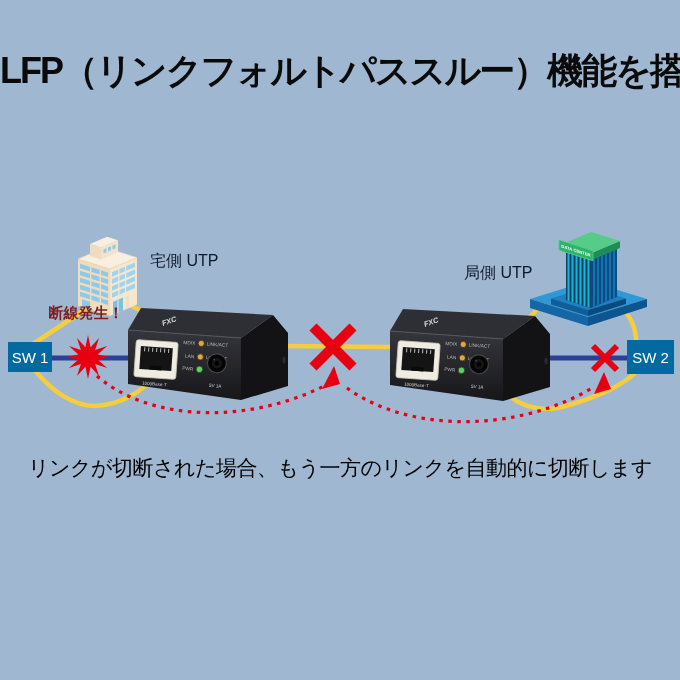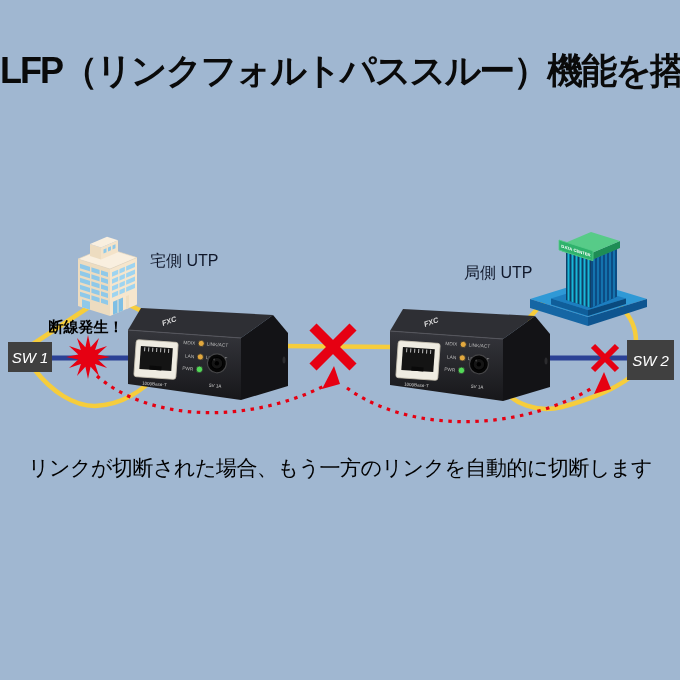--- a/index.html
+++ b/index.html
@@ -12,29 +12,29 @@
   .title{
     left:0;right:0;top:47px;text-align:center;white-space:nowrap;
     font-size:36px;font-weight:900;color:#0a0a0a;letter-spacing:-2px;
   }
   .caption{
     left:0;right:0;top:454px;text-align:center;white-space:nowrap;
     font-size:21px;font-weight:500;color:#000000;letter-spacing:-0.5px;
   }
   .utp-label{font-size:16px;color:#0f172a;white-space:nowrap;}
   .alert{
-    left:34px;top:318px;width:104px;text-align:center;white-space:nowrap;
-    font-size:15px;font-weight:800;color:#000000;
+    left:34px;top:304px;width:104px;text-align:center;white-space:nowrap;
+    font-size:15px;font-weight:800;color:#7f1d1d;
   }
   .sw-box{
-    background:#404040;color:#ffffff;display:flex;align-items:center;justify-content:center;
-    font-size:15px;white-space:nowrap;font-style:italic;
+    background:#0369a1;color:#ffffff;display:flex;align-items:center;justify-content:center;
+    font-size:15px;white-space:nowrap;
   }
   .sw1{left:8px;top:342px;width:44px;height:30px;}
-  .sw2{left:627px;top:340px;width:47px;height:40px;}
+  .sw2{left:627px;top:340px;width:47px;height:34px;}
   svg{position:absolute;left:0;top:0;}
   svg text{font-family:"Liberation Sans","DejaVu Sans",sans-serif;}
 </style>
 </head>
 <body>
 
 <div class="canvas">
 
   <svg width="680" height="680" viewBox="0 0 680 680">
     <defs>

